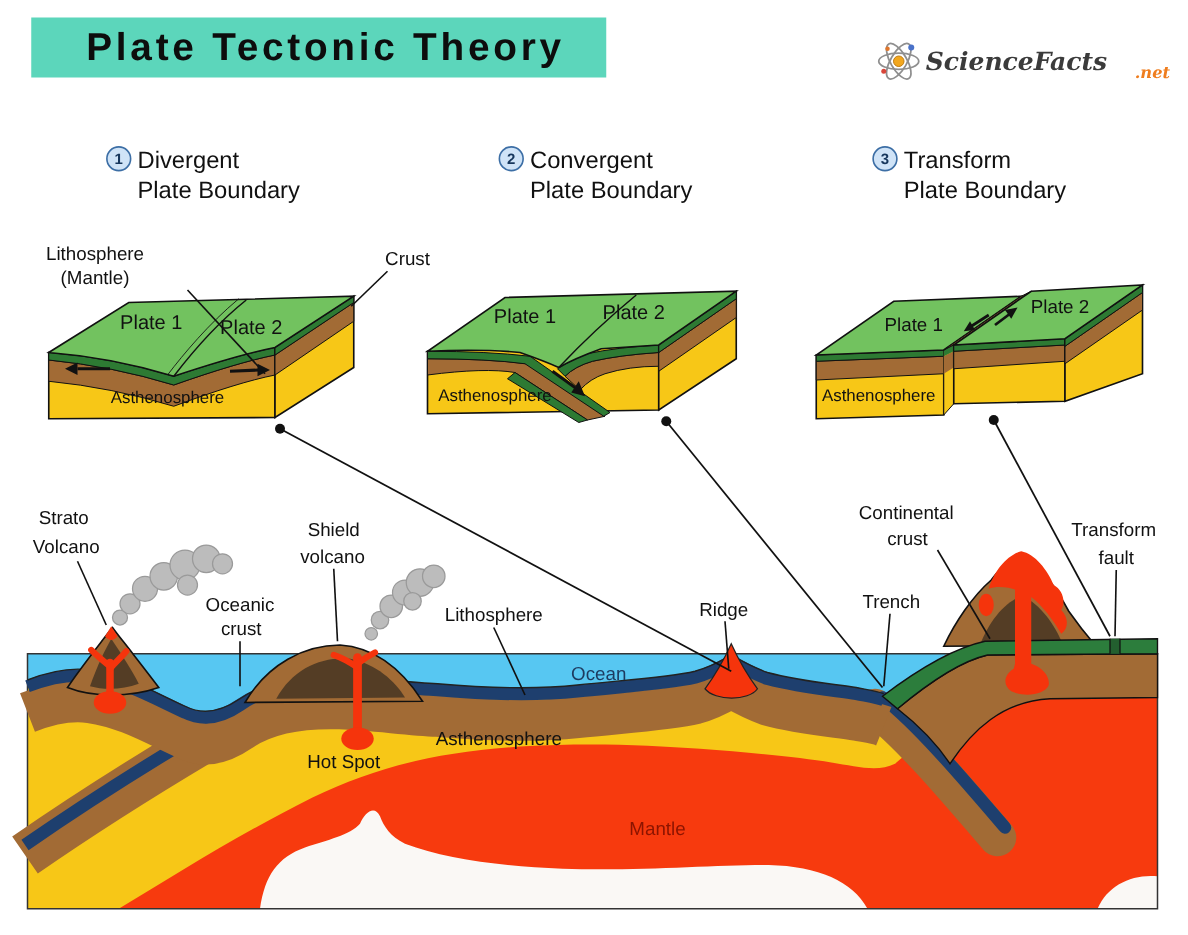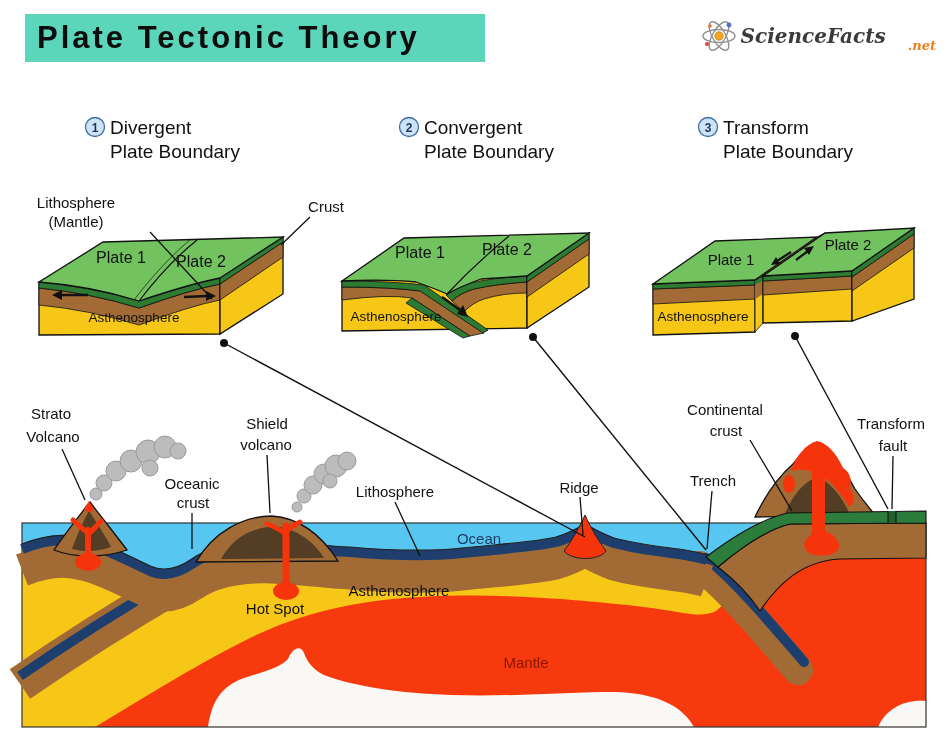--- a/index.html
+++ b/index.html
@@ -1,22 +1,22 @@
 <!DOCTYPE html>
 <html><head>
 <meta charset="utf-8">
 <style>
   html,body{margin:0;padding:0;background:#fff;}
   #stage{position:relative;width:950px;height:748px;background:#fff;overflow:hidden;
          font-family:"Liberation Sans",sans-serif;}
   #diagram{position:absolute;left:0;top:0;}
   .title-bar{position:absolute;left:25px;top:14px;width:460px;height:48px;background:#5cd6bb;}
-  .title-bar h1{margin:0;padding-left:12px;line-height:48px;font-size:31px;font-weight:bold;
+  .title-bar h1{margin:0;padding-left:44px;line-height:48px;font-size:31px;font-weight:bold;
                 letter-spacing:3px;color:#0d0d0d;font-family:"Liberation Sans",sans-serif;}
-  .logo{position:absolute;top:16px;right:14px;display:flex;align-items:center;gap:2px;}
+  .logo{position:absolute;top:29px;right:14px;display:flex;align-items:center;gap:2px;}
   .logo .brand{font-family:"DejaVu Serif",serif;font-style:italic;font-weight:bold;
                font-size:20px;color:#3b3b3b;}
   .logo .tld{color:#ef7d1e;font-weight:bold;font-size:13px;align-self:flex-end;padding-bottom:3px;
              font-family:"DejaVu Serif",serif;font-style:italic;margin-left:20px;}
   svg text{font-family:"Liberation Sans",sans-serif;fill:#111;}
   .hdr{font-size:19px;}
   .num{font-size:12px;fill:#16365c;font-weight:bold;}
   .plate{font-size:16px;}
   .plate-sm{font-size:15px;}
   .asth{font-size:13.5px;}

